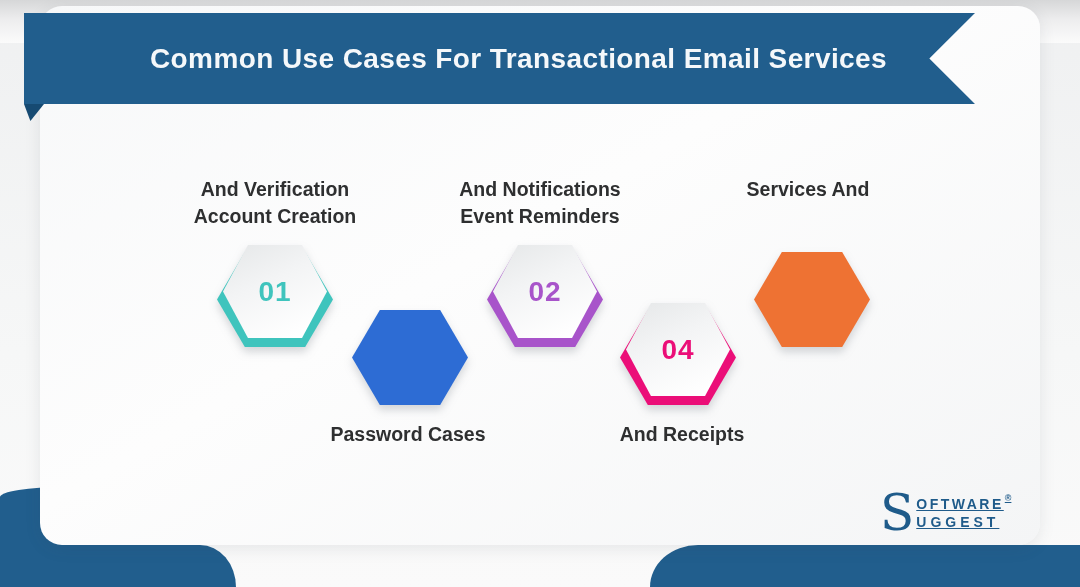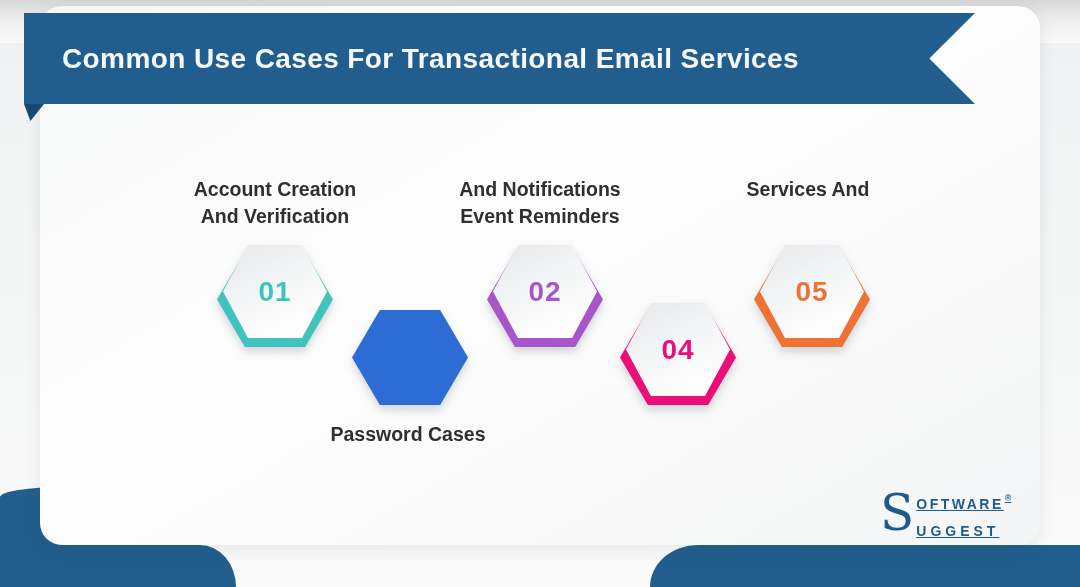--- a/index.html
+++ b/index.html
@@ -1,15 +1,15 @@
 <!DOCTYPE html>
 <html><head>
 <meta charset="utf-8">
 <style>
-  * { margin: 0; padding: 0; box-sizing: border-box; }
+  * { margin: 0; padding: 0; box-sizing: border-box; justify-content: center; }
   html, body { width: 1080px; height: 587px; }
   body {
     position: relative;
     font-family: "Liberation Sans", sans-serif;
     background: linear-gradient(180deg, #eff0f1 0%, #f6f7f7 60%, #fafafa 100%);
     overflow: hidden;
   }
 
   
   .bottom-shadow-band {
@@ -108,40 +108,40 @@
     z-index: 6;
   }
   .logo-s {
     font-family: "DejaVu Serif", serif;
     font-size: 50px; line-height: 46px; font-weight: 400;
   }
   .logo-col { display: flex; flex-direction: column; margin-left: 2px; padding-top: 6px; text-decoration: underline; }
   .logo-row1 { display: flex; align-items: flex-start; }
   .logo-l1 { font-size: 14px; font-weight: 700; letter-spacing: 2.5px; }
   .logo-reg { font-size: 9px; font-weight: 700; margin-left: 1px; margin-top: -3px; }
-  .logo-l2 { font-size: 14px; font-weight: 700; letter-spacing: 4px; margin-top: 11px; }
+  .logo-l2 { font-size: 14px; font-weight: 700; letter-spacing: 4px; margin-top: 2px; }
 </style>
 </head>
 <body>
 
 <div class="bottom-shadow-band"></div>
 <div class="corner-left-strip" style="background: rgb(33, 94, 141);"></div>
 <div class="corner-left-band" style="background: rgb(33, 94, 141);"></div>
 <div class="corner-right-band" style="background: rgb(33, 94, 141);"></div>
 
 <div class="card"></div>
 
 <div class="banner" style="background: rgb(33, 94, 141);">
   <div class="banner-title">Common Use Cases For Transactional Email Services</div>
 </div>
 <div class="banner-fold" style="background: rgb(22, 74, 114);"></div>
 
 <div class="step-label" id="label-1">
+  <div>And Verification</div>
   <div>Account Creation</div>
-  <div>And Verification</div>
 </div>
 <div class="hex-wrap" id="hex-1">
   <div class="hex-back" style="background: rgb(63, 196, 189);"></div>
   <div class="hex-front">
     <span class="hex-number" style="color: rgb(63, 196, 189);">01</span>
   </div>
 </div>
 
 <div class="step-label" id="label-2">
   <div>Password Cases</div>
@@ -155,36 +155,34 @@
   <div>Event Reminders</div>
 </div>
 <div class="hex-wrap" id="hex-3">
   <div class="hex-back" style="background: rgb(168, 84, 202);"></div>
   <div class="hex-front">
     <span class="hex-number" style="color: rgb(168, 84, 202);">02</span>
   </div>
 </div>
 
 <div class="step-label" id="label-4">
+  <div>And Receipts</div>
 </div>
 <div class="hex-wrap" id="hex-4">
   <div class="hex-back" style="background: rgb(235, 14, 120);"></div>
   <div class="hex-front">
     <span class="hex-number" style="color: rgb(235, 14, 120);">04</span>
   </div>
 </div>
 
 <div class="step-label" id="label-5">
   <div>Services And</div>
 </div>
 <div class="hex-wrap" id="hex-5">
   <div class="hex-back" style="background: rgb(238, 114, 51);"></div>
-  <div class="hex-front">
-    <span class="hex-number" style="color: rgb(238, 114, 51);">05</span>
-  </div>
 </div>
 
 <div class="logo" style="color: rgb(31, 91, 138);">
   <span class="logo-s">S</span>
   <span class="logo-col">
     <span class="logo-row1">
       <span class="logo-l1">OFTWARE</span>
       <span class="logo-reg">®</span>
     </span>
     <span class="logo-l2">UGGEST</span>

